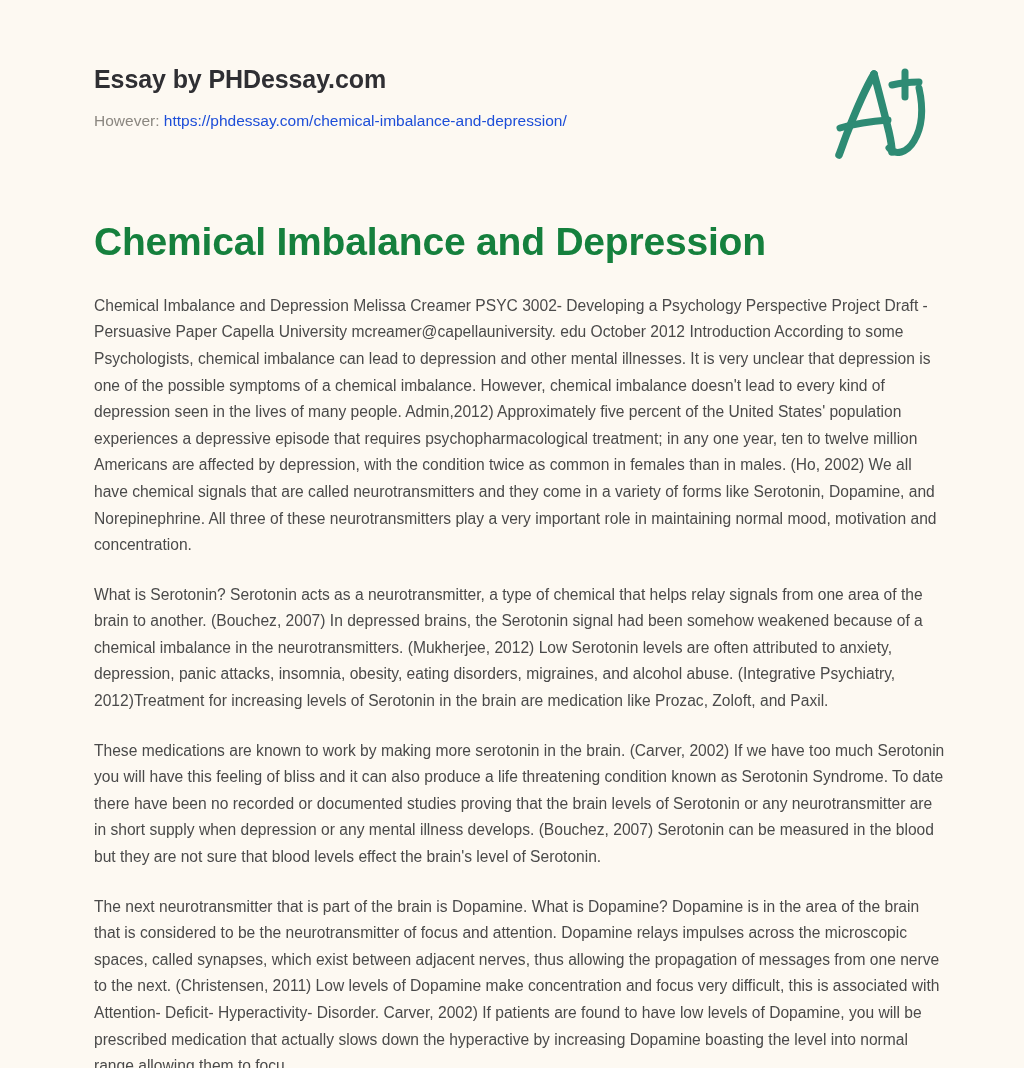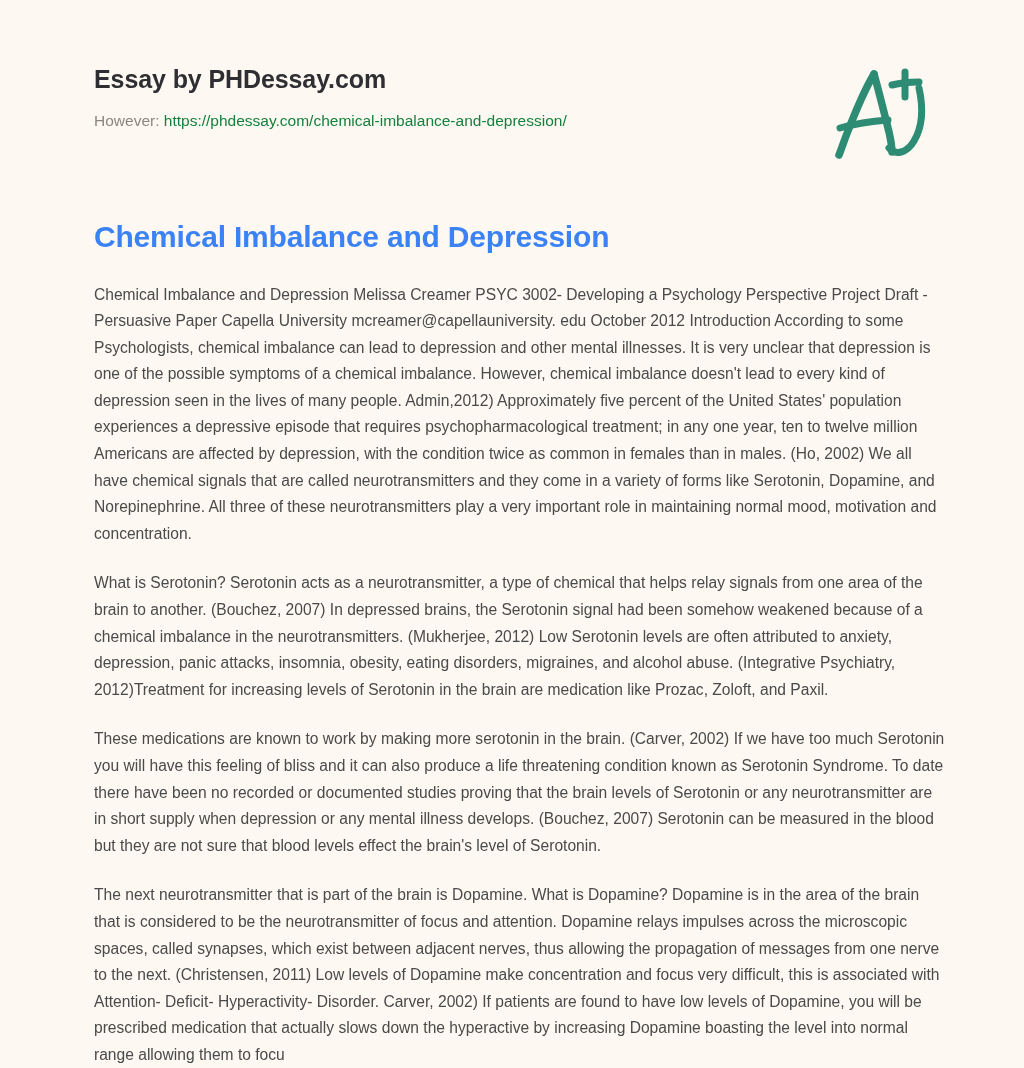--- a/index.html
+++ b/index.html
@@ -46,21 +46,21 @@
   .source-line {
     margin-top: 17px;
     font-size: 15.5px;
     line-height: 1.3;
     white-space: nowrap;
   }
   .source-label {
     color: #8b8780;
   }
   .source-url {
-    color: #15803d;
+    color: #1d4ed8;
     text-decoration: none;
   }
 
   
   .logo {
     position: absolute;
     right: 92px;
     top: 62px;
     width: 106px;
     height: 104px;
@@ -73,23 +73,23 @@
 
   
   .article {
     position: absolute;
     left: 94px;
     top: 218px;
     width: 853px;
   }
 
   .article-title {
-    font-size: 30px;
+    font-size: 39px;
     font-weight: bold;
-    color: #3b82f6;
+    color: #15803d;
     letter-spacing: -0.2px;
     line-height: 1.25;
     margin: 0 0 26px 0;
   }
 
   .article-body {
     font-size: 15.6px;
     line-height: 26.6px;
     color: #4a4a4a;
   }

